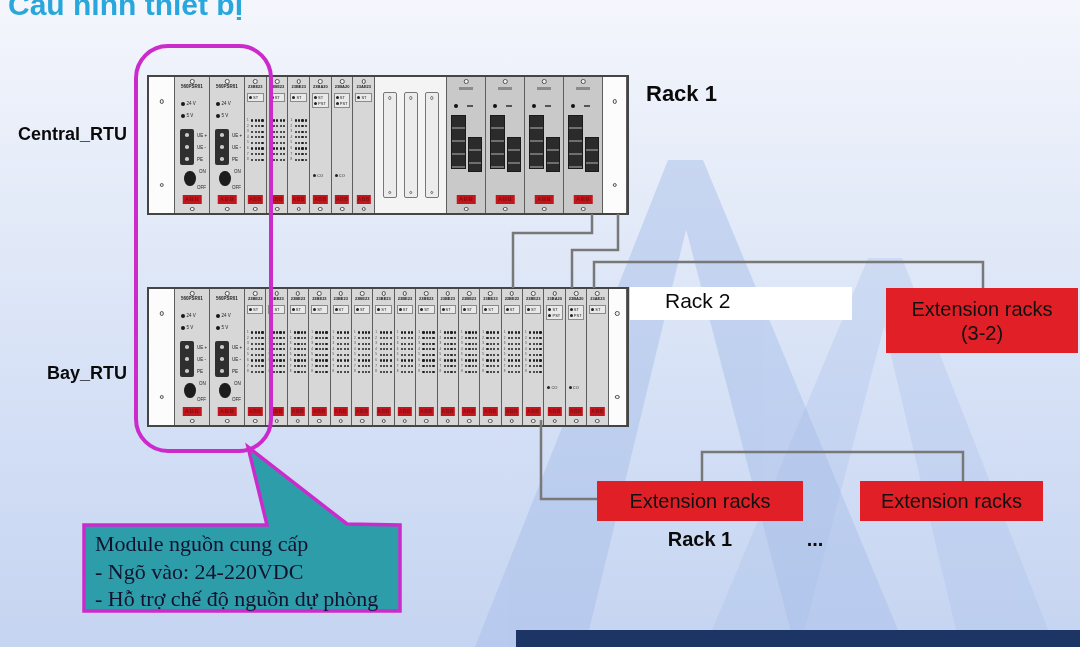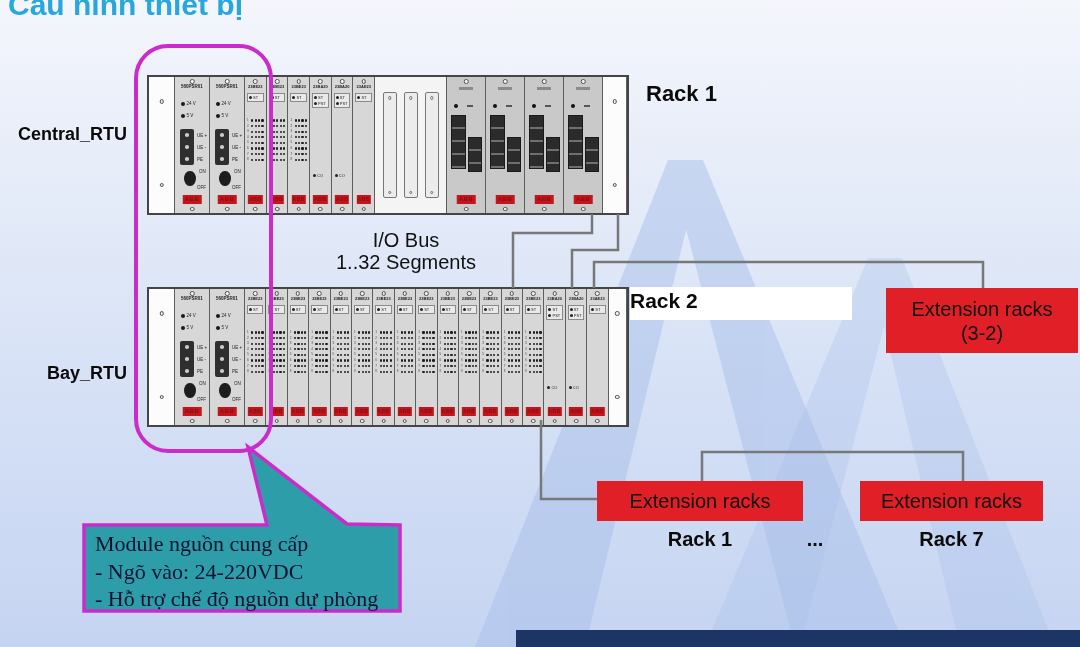--- a/index.html
+++ b/index.html
@@ -7,21 +7,21 @@
     background:linear-gradient(180deg,#f4f6fc 0%,#e7edf9 25%,#d6e1f6 60%,#c5d4f1 100%);
     font-family:"Liberation Sans",sans-serif;}
   svg{position:absolute;left:0;top:0;}
   .layer{position:absolute;left:0;top:0;width:1080px;height:647px;pointer-events:none;}
 
   
   .slide-title{position:absolute;left:8px;top:-12px;font-size:30px;font-weight:bold;color:var(--title);z-index:9;}
   .side-label{position:absolute;left:0;width:127px;text-align:right;font-size:18px;font-weight:bold;color:#0a0a0a;z-index:9;}
   .rack1-label{position:absolute;left:646px;top:81px;font-size:22px;font-weight:bold;color:#0a0a0a;z-index:9;}
   .rack2-band{position:absolute;left:630px;top:287px;width:222px;height:33px;background:#ffffff;z-index:3;}
-  .rack2-label{position:absolute;left:630px;top:289px;font-size:21px;font-weight:bold;color:#0a0a0a;z-index:9;}
+  .rack2-label{position:absolute;left:665px;top:289px;font-size:21px;font-weight:normal;color:#0a0a0a;z-index:9;}
   .iobus{position:absolute;left:306px;top:229px;width:200px;text-align:center;font-size:20px;line-height:22px;color:#111;z-index:9;}
   .redbox{position:absolute;background:var(--red-box);color:#111;display:flex;flex-direction:column;
     align-items:center;justify-content:center;font-size:20px;line-height:24px;z-index:6;}
   .ext-top{left:886px;top:288px;width:192px;height:65px;}
   .ext-b1{left:597px;top:481px;width:206px;height:40px;}
   .ext-b2{left:860px;top:481px;width:183px;height:40px;}
   .caption{position:absolute;top:528px;font-size:20px;font-weight:bold;color:#0a0a0a;text-align:center;z-index:9;}
   .bottombar{position:absolute;left:516px;top:630px;width:564px;height:17px;background:var(--bottom-bar);z-index:10;}
   .highlight{position:absolute;left:134px;top:44px;width:131px;height:401px;border:4px solid var(--magenta);
     border-radius:34px;z-index:7;}
@@ -1584,35 +1584,30 @@
     <span>(3-2)</span>
   </div>
   <div class="redbox ext-b1">
     <span>Extension racks</span>
   </div>
   <div class="redbox ext-b2">
     <span>Extension racks</span>
   </div>
   <div class="caption" style="left:597px;width:206px;">Rack 1</div>
   <div class="caption" style="left:795px;width:40px;">...</div>
-  <div class="caption" style="left:860px;width:183px;">Rack 7</div>
 
   <div class="highlight"></div>
 
   <svg class="layer" width="1080" height="647" style="z-index:8">
     <polygon class="callout-shape" points="84,525 267,525 248,447 347,524 400,525 400,611 84,611"></polygon>
     <text class="callout-text" x="95" y="551">Module nguồn cung cấp</text>
     <text class="callout-text" x="95" y="579">- Ngõ vào: 24-220VDC</text>
     <text class="callout-text" x="95" y="606">- Hỗ trợ chế độ nguồn dự phòng</text>
   </svg>
 
   <div class="slide-title">Cấu hình thiết bị</div>
   <div class="side-label" style="top:124px;">Central_RTU</div>
   <div class="side-label" style="top:363px;">Bay_RTU</div>
   <div class="rack1-label">Rack 1</div>
   <div class="rack2-label">Rack 2</div>
-  <div class="iobus">
-    <div>I/O Bus</div>
-    <div>1..32 Segments</div>
-  </div>
 
   <div class="bottombar"></div>
 </div>
 
 </body></html>

